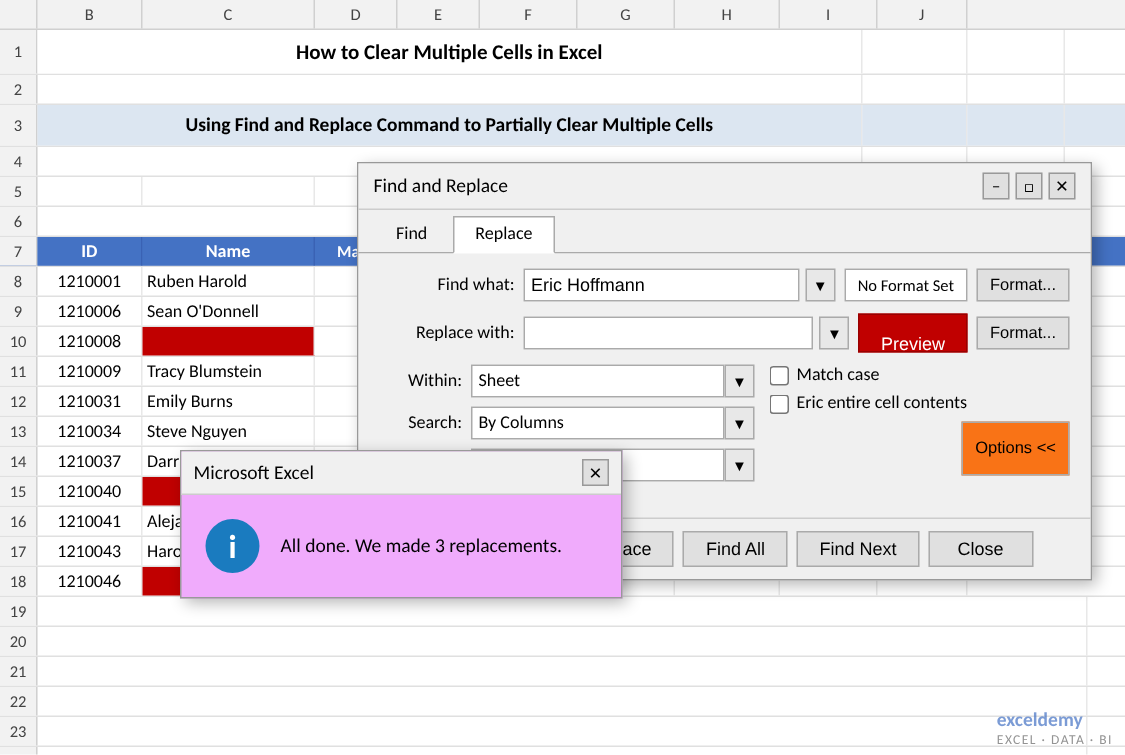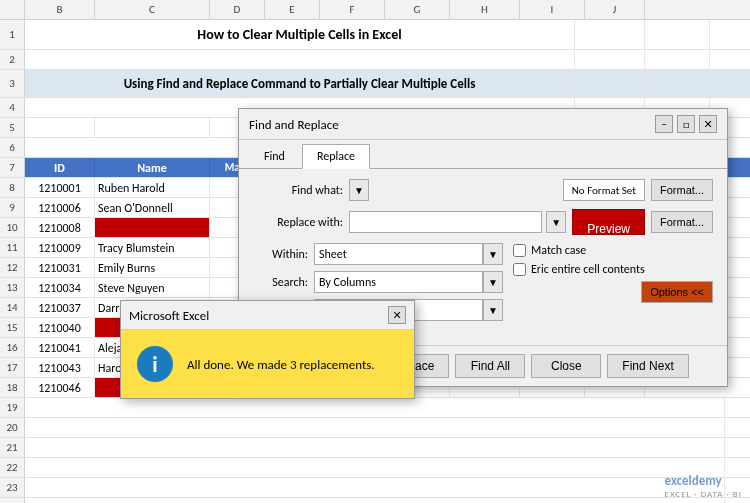--- a/index.html
+++ b/index.html
@@ -65,28 +65,28 @@
 
     .options-row { display: flex; align-items: flex-start; gap: 10px; margin-bottom: 8px; }
     .options-left { flex: 1; }
     .options-right { width: 200px; }
     .select-row { display: flex; align-items: center; margin-bottom: 6px; gap: 6px; }
     .select-label { width: 55px; font-size: 12px; text-align: right; flex-shrink: 0; }
     .select-wrap { display: flex; align-items: center; flex: 1; }
     .select-box { flex: 1; height: 22px; border: 1px solid #aaa; padding: 0 4px; font-size: 12px; background: #fff; display: flex; align-items: center; }
     .checkbox-row { display: flex; align-items: center; gap: 5px; margin-bottom: 5px; font-size: 12px; }
     .checkbox-row input { width: 13px; height: 13px; }
-    .options-btn { padding: 2px 8px; font-size: 11px; border: 1px solid #aaa; background: #c2410c; cursor: pointer; height: 22px; margin-left: auto; display: block; }
+    .options-btn { padding: 2px 8px; font-size: 11px; border: 1px solid #aaa; background: #f97316; cursor: pointer; height: 36px; margin-left: auto; display: block; }
 
     .dialog-footer { display: flex; justify-content: center; gap: 6px; padding: 8px 14px; border-top: 1px solid #ccc; background: #f0f0f0; }
     .footer-btn { padding: 3px 14px; font-size: 12px; border: 1px solid #aaa; background: #e0e0e0; cursor: pointer; min-width: 70px; text-align: center; }
     .footer-btn.accent { background: #fff; border: 2px solid #4472c4; }
 
     
-    .msgbox { position: absolute; top: 300px; left: 120px; width: 295px; background: #fde047; border: 1px solid #999; box-shadow: 3px 3px 10px rgba(0,0,0,0.3); z-index: 20; }
+    .msgbox { position: absolute; top: 300px; left: 120px; width: 295px; background: #f0abfc; border: 1px solid #999; box-shadow: 3px 3px 10px rgba(0,0,0,0.3); z-index: 20; }
     .msgbox-titlebar { background: #f0f0f0; padding: 5px 8px; display: flex; justify-content: space-between; align-items: center; border-bottom: 1px solid #ccc; }
     .msgbox-title { font-size: 13px; color: #000; }
     .msgbox-close { width: 18px; height: 18px; border: 1px solid #999; background: #e0e0e0; display: flex; align-items: center; justify-content: center; font-size: 11px; cursor: pointer; }
     .msgbox-body { display: flex; align-items: center; padding: 16px; gap: 14px; }
     .info-icon { width: 36px; height: 36px; border-radius: 50%; background: #1a7bbf; display: flex; align-items: center; justify-content: center; color: #fff; font-size: 22px; font-weight: bold; flex-shrink: 0; }
     .msgbox-text { font-size: 13px; color: #000; }
     .msgbox-footer { display: flex; justify-content: center; padding: 6px; border-top: 1px solid #ccc; }
     .ok-btn { padding: 3px 22px; font-size: 12px; border: 1px solid #4472c4; background: #fff; cursor: pointer; }
 
     
@@ -363,20 +363,21 @@
   </div>
   <div class="dialog-tabs">
     <div class="dialog-tab">Find</div>
     <div class="dialog-tab active">Replace</div>
   </div>
   <div class="dialog-body">
 
     <div class="form-row">
       <span class="form-label">Find what:</span>
       <div class="form-input-wrap">
+        <input class="form-input" type="text" value="Eric Hoffmann" style="">
         <div class="dropdown-arrow">▼</div>
       </div>
       <span class="no-format-set">No Format Set</span>
       <button class="format-btn">Format...</button>
     </div>
 
     <div class="form-row">
       <span class="form-label">Replace with:</span>
       <div class="form-input-wrap">
         <input class="form-input" type="text" style="">
@@ -420,22 +421,22 @@
           <span>Eric entire cell contents</span>
         </div>
         <button class="options-btn">Options &lt;&lt;</button>
       </div>
     </div>
   </div>
   <div class="dialog-footer">
     <button class="footer-btn accent">Replace All</button>
     <button class="footer-btn">Replace</button>
     <button class="footer-btn">Find All</button>
+    <button class="footer-btn">Find Next</button>
     <button class="footer-btn">Close</button>
-    <button class="footer-btn">Find Next</button>
   </div>
 </div>
 
 <div class="msgbox">
   <div class="msgbox-titlebar">
     <span class="msgbox-title">Microsoft Excel</span>
     <div class="msgbox-close">✕</div>
   </div>
   <div class="msgbox-body">
     <div class="info-icon">i</div>

